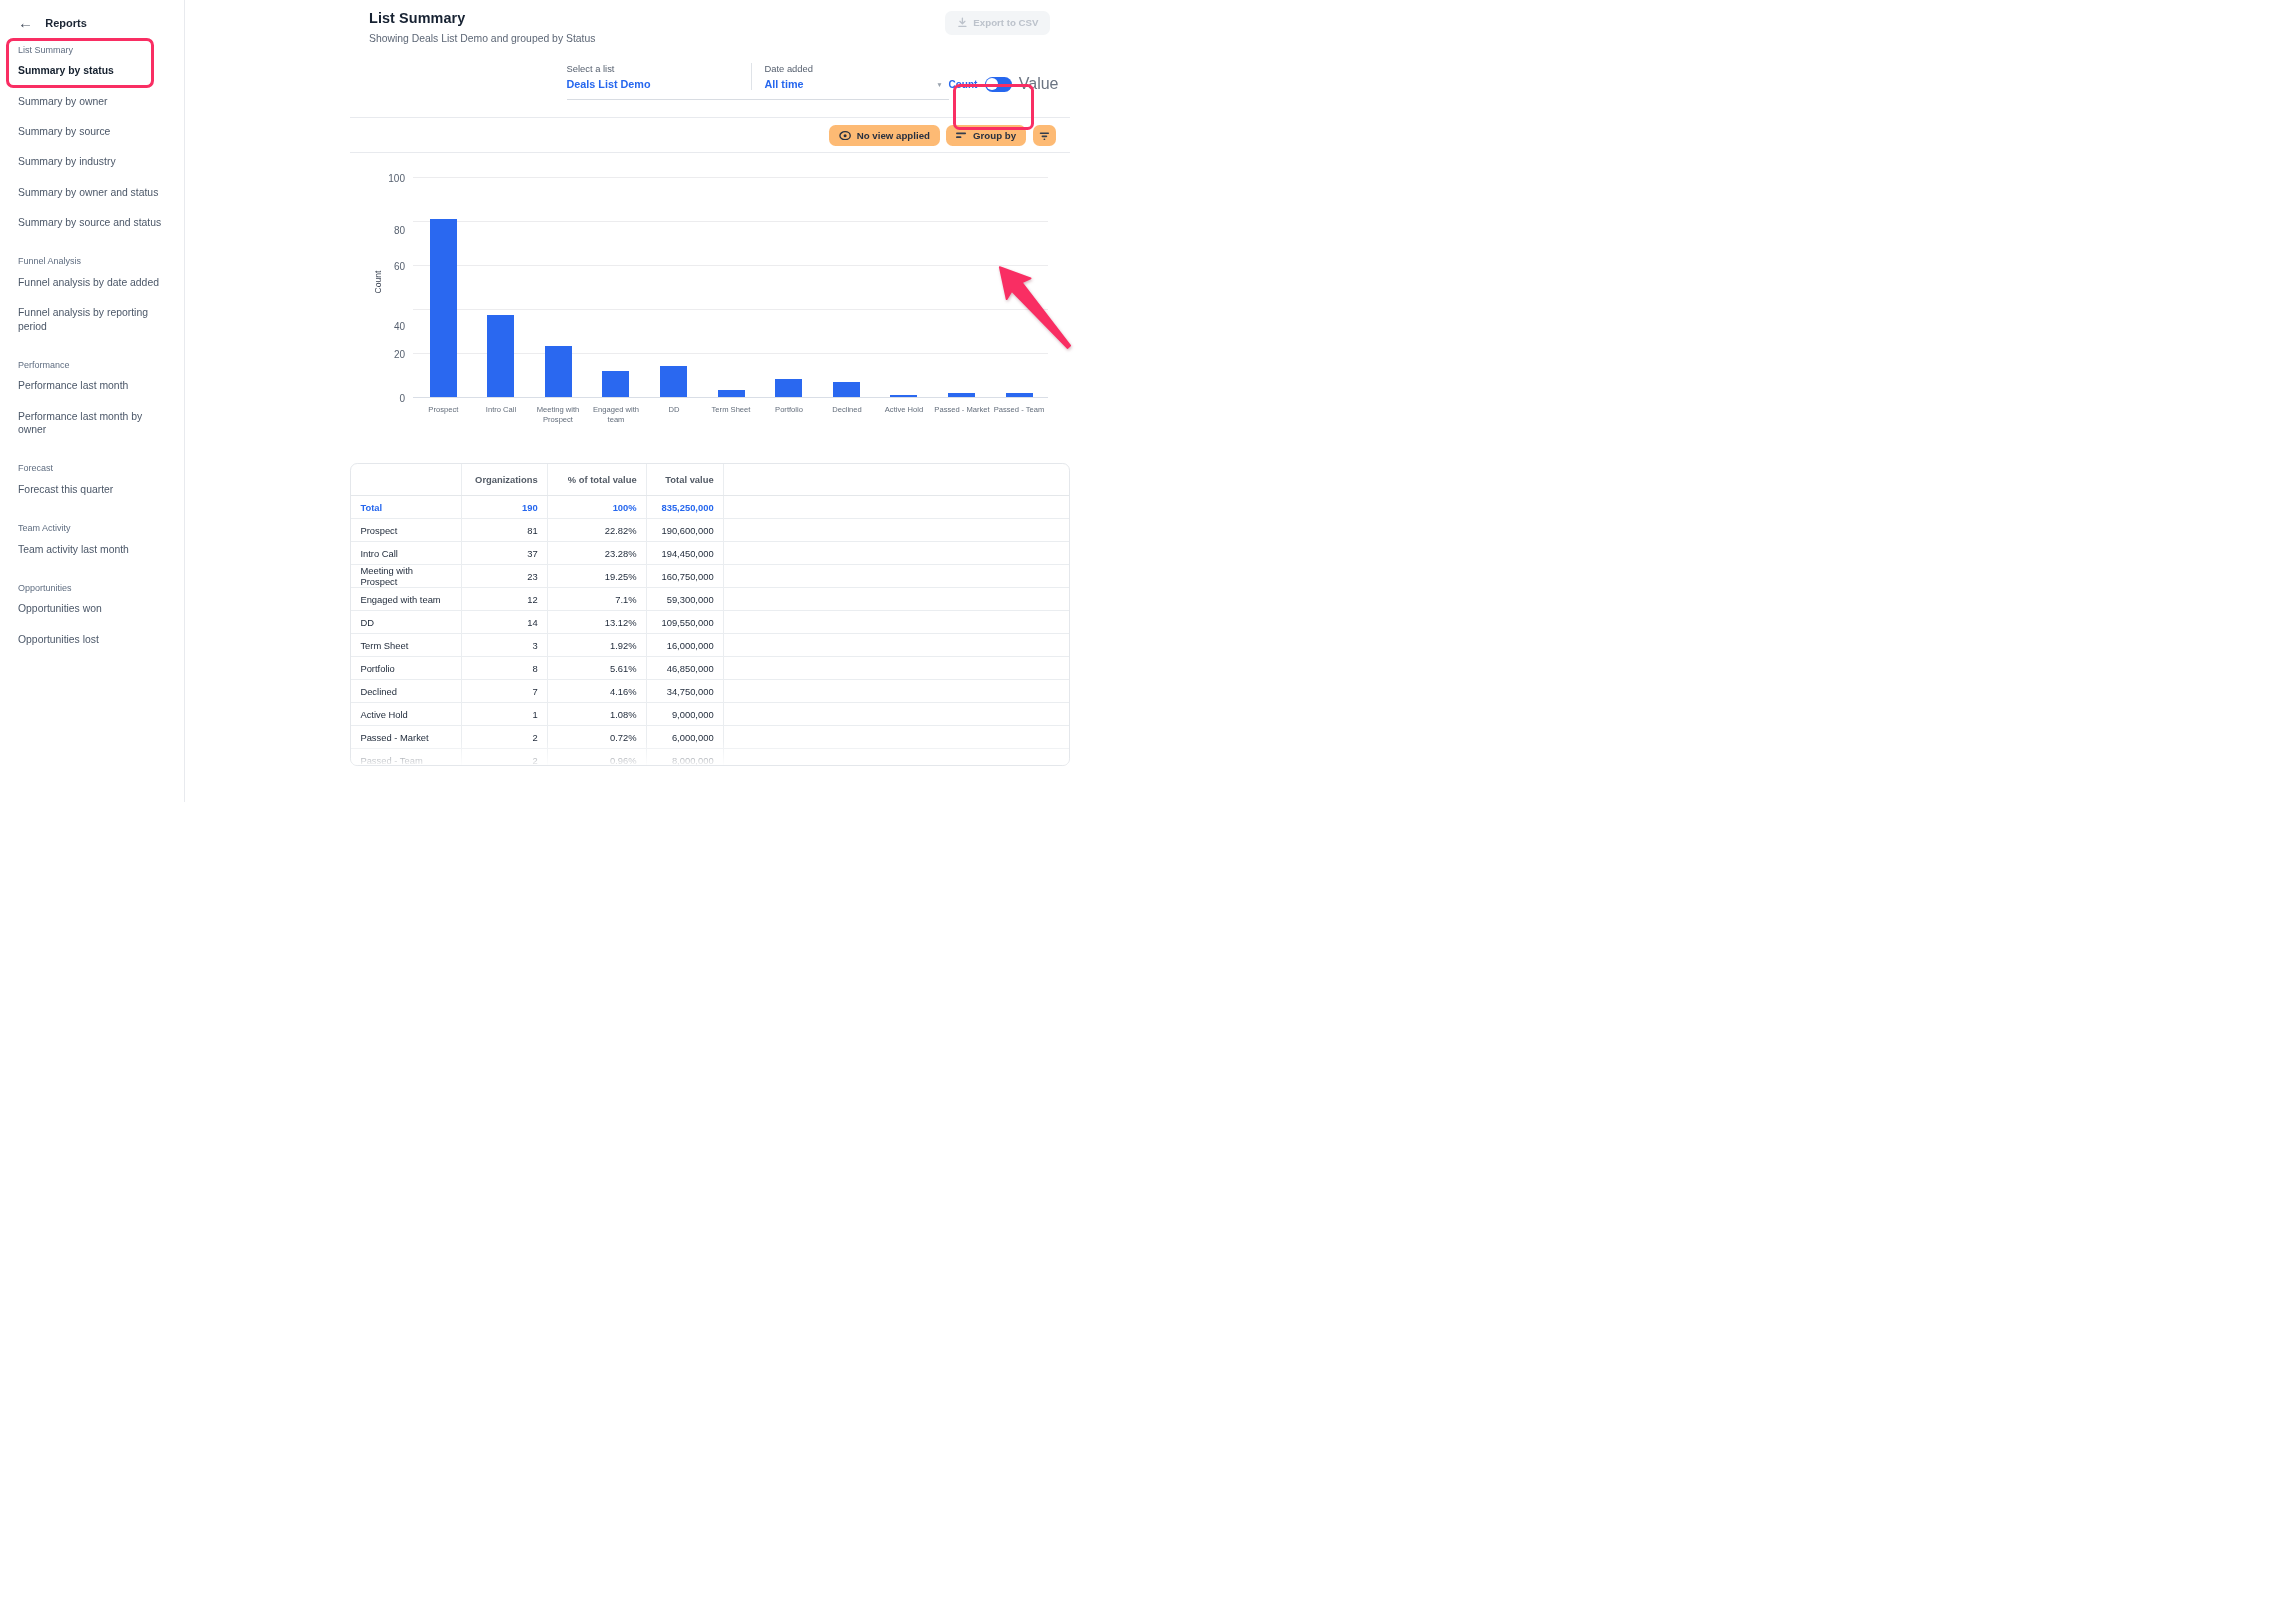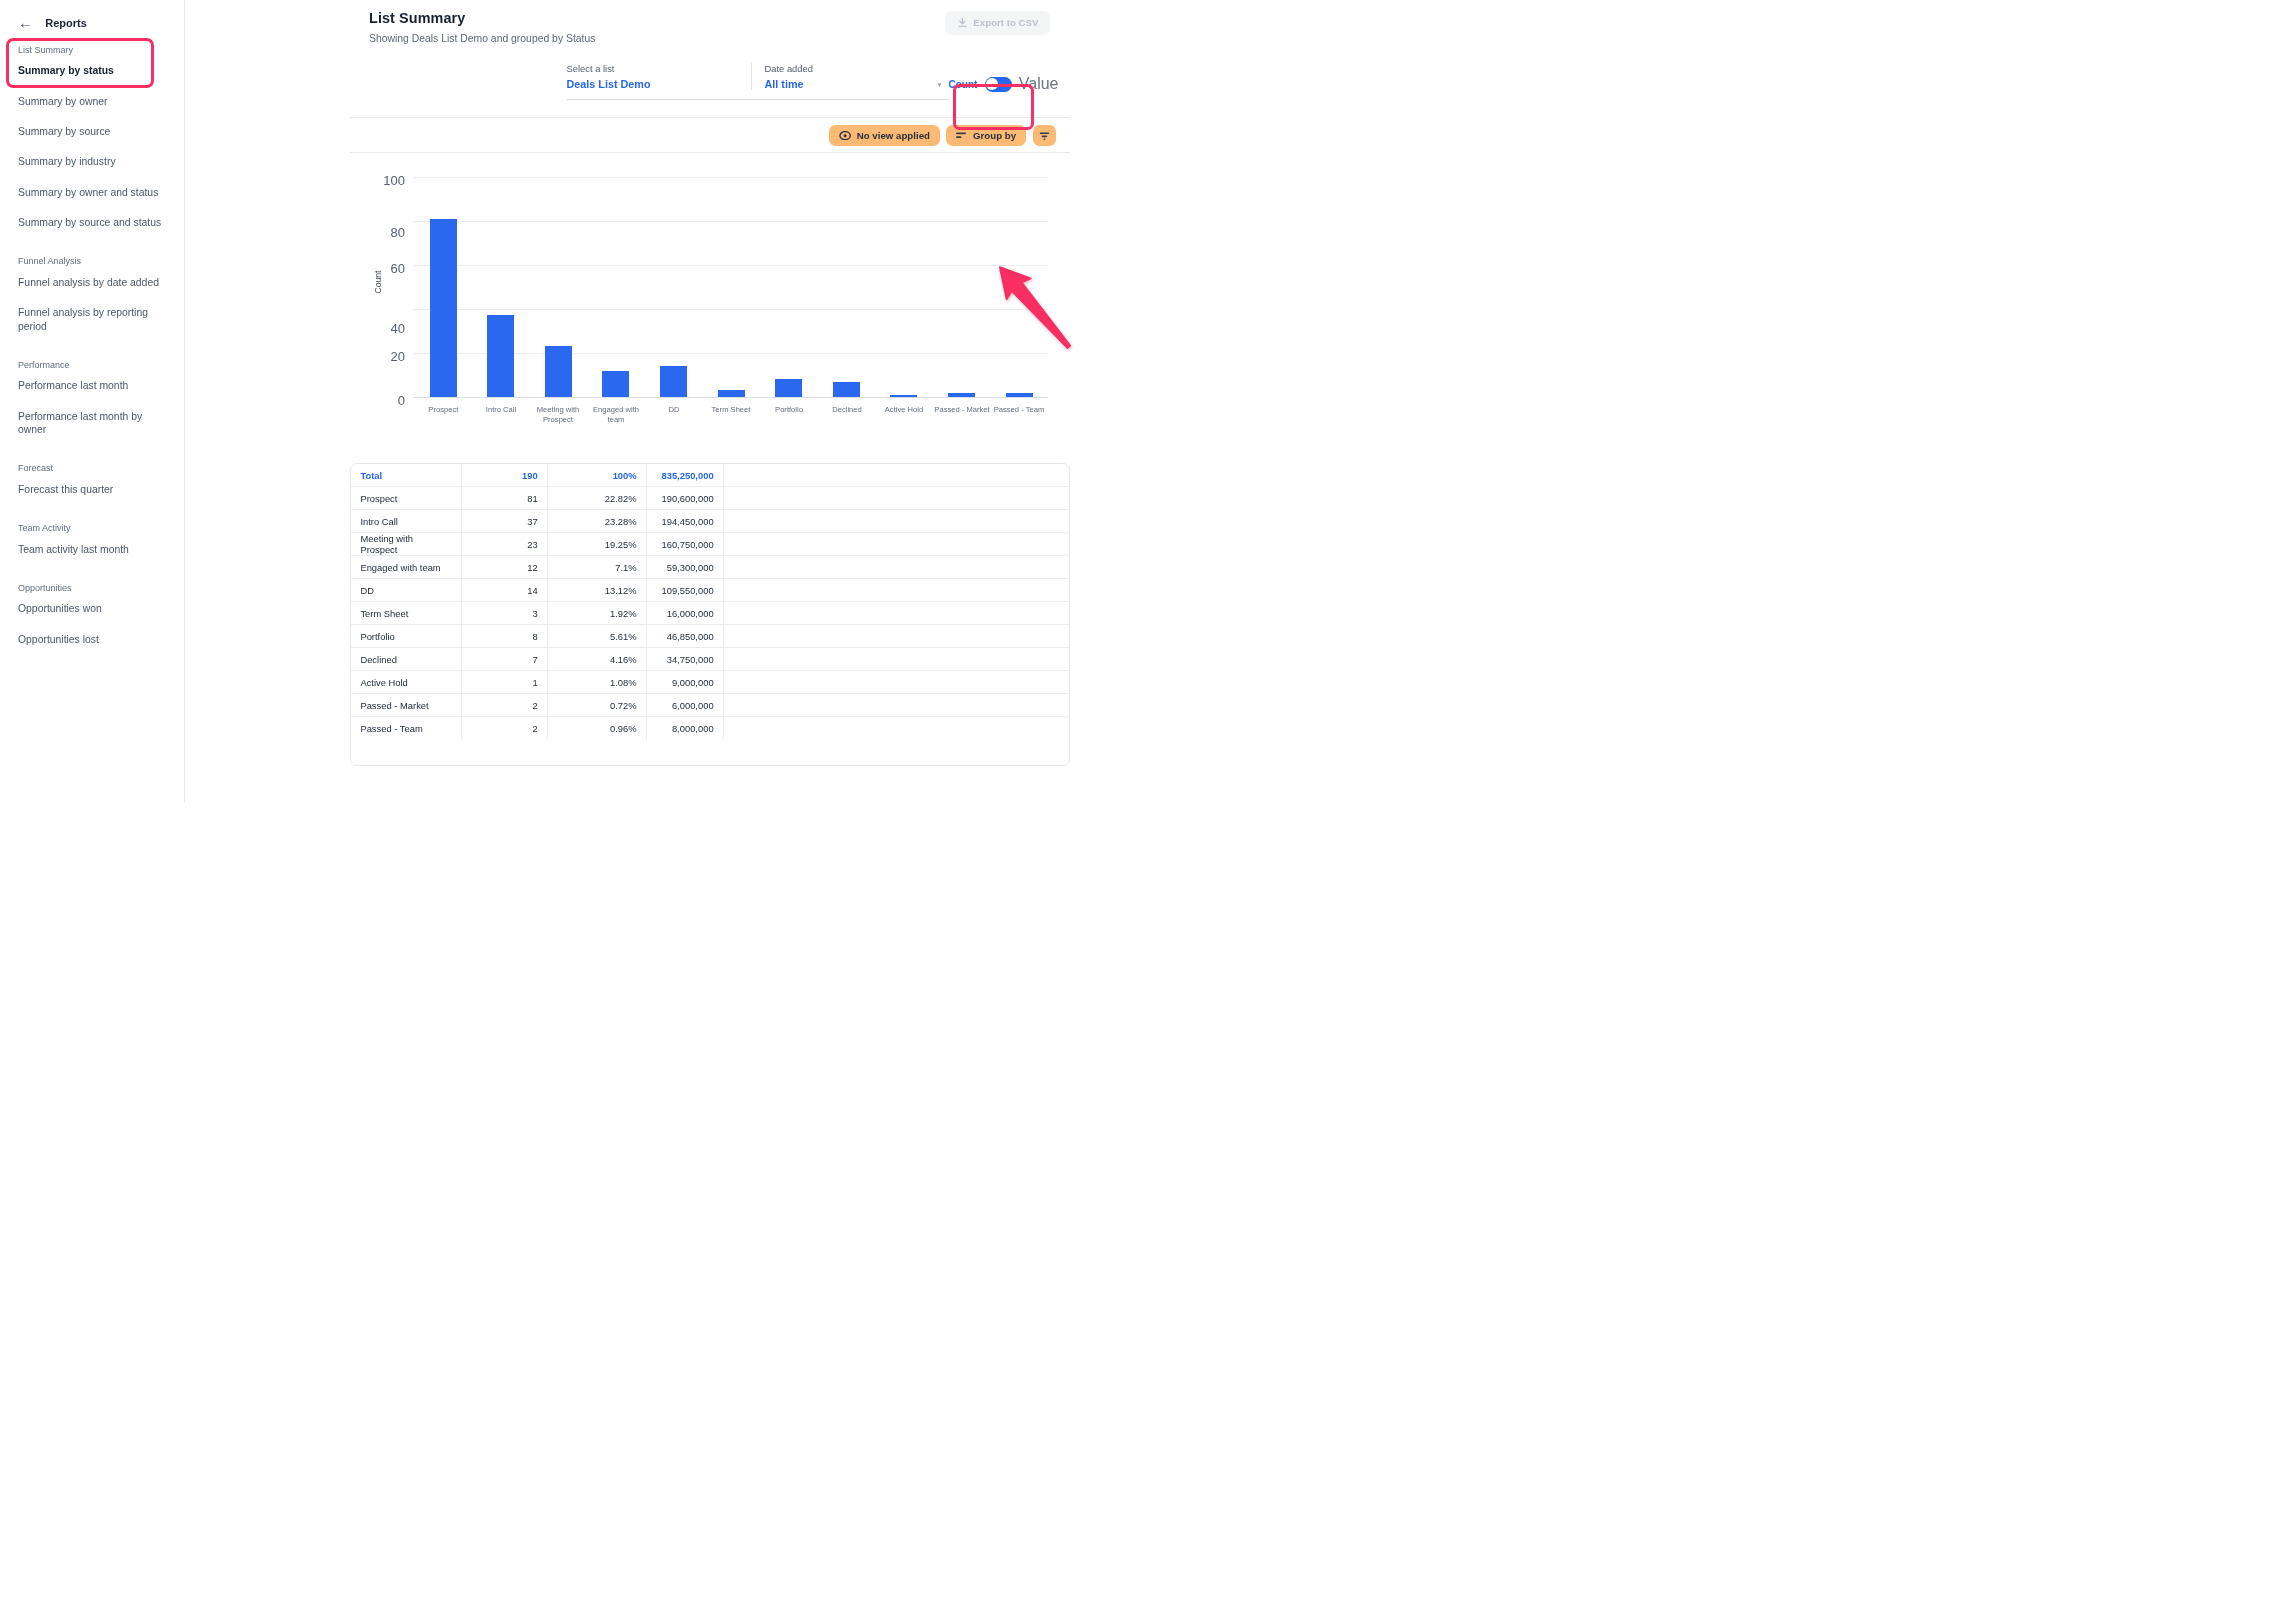--- a/index.html
+++ b/index.html
@@ -57,21 +57,21 @@
                    border:3.6px solid #f92e63; border-radius:6.5px; pointer-events:none; z-index:5; }
   .arrow-annot { position:absolute; left:641px; top:144px; z-index:6; pointer-events:none; }
 
   
   .chart { position:relative; height:274px; margin-top:15px; }
   .ylabel { position:absolute; left:17.3px; top:109px; transform:rotate(-90deg);
             transform-origin:center; font-size:8.6px; color:#3c4554; }
   .plot { position:absolute; left:63px; top:8.6px; width:635px; height:220px; }
   .gridline { position:absolute; left:0; right:0; height:0.7px; background:#ececee; }
   .gridline.base { background:#d9dee6; }
-  .ytick { position:absolute; width:29px; text-align:right; font-size:13px; color:#555f6e;
+  .ytick { position:absolute; width:29px; text-align:right; font-size:10px; color:#555f6e;
            transform:translateY(-4.3px); }
   .bar { position:absolute; bottom:0; width:27px; background:#2a68f0; }
   .xlabel { position:absolute; width:62px; text-align:center; font-size:7.6px;
             line-height:9.7px; color:#636d7b; }
 
   
   .tablecard { position:relative; margin-top:21px; width:720px; height:303px;
                border:0.7px solid #e4e7eb; border-radius:7.2px; overflow:hidden;
                background:#fff; }
   .trow { display:grid; grid-template-columns:111px 86px 99px 77px 1fr;
@@ -234,20 +234,27 @@
           <div class="xlabel" style="left: 460px; top: 228px;">Active Hold</div>
           <div class="bar" style="left: 535px; height: 4.4px; background: rgb(42, 104, 240);"></div>
           <div class="xlabel" style="left: 518px; top: 228px;">Passed - Market</div>
           <div class="bar" style="left: 593px; height: 4.4px; background: rgb(42, 104, 240);"></div>
           <div class="xlabel" style="left: 575px; top: 228px;">Passed - Team</div>
         </div>
     </div>
 
     <div class="tablecard">
       <div id="tbl">
+          <div class="trow thead">
+            <div class="tcell"></div>
+            <div class="tcell num">Organizations</div>
+            <div class="tcell num">% of total value</div>
+            <div class="tcell num">Total value</div>
+            <div class="tcell"></div>
+          </div>
           <div class="trow tbody total">
             <div class="tcell">Total</div>
             <div class="tcell num">190</div>
             <div class="tcell num">100%</div>
             <div class="tcell num">835,250,000</div>
             <div class="tcell"></div>
           </div>
           <div class="trow tbody">
             <div class="tcell">Prospect</div>
             <div class="tcell num">81</div>

